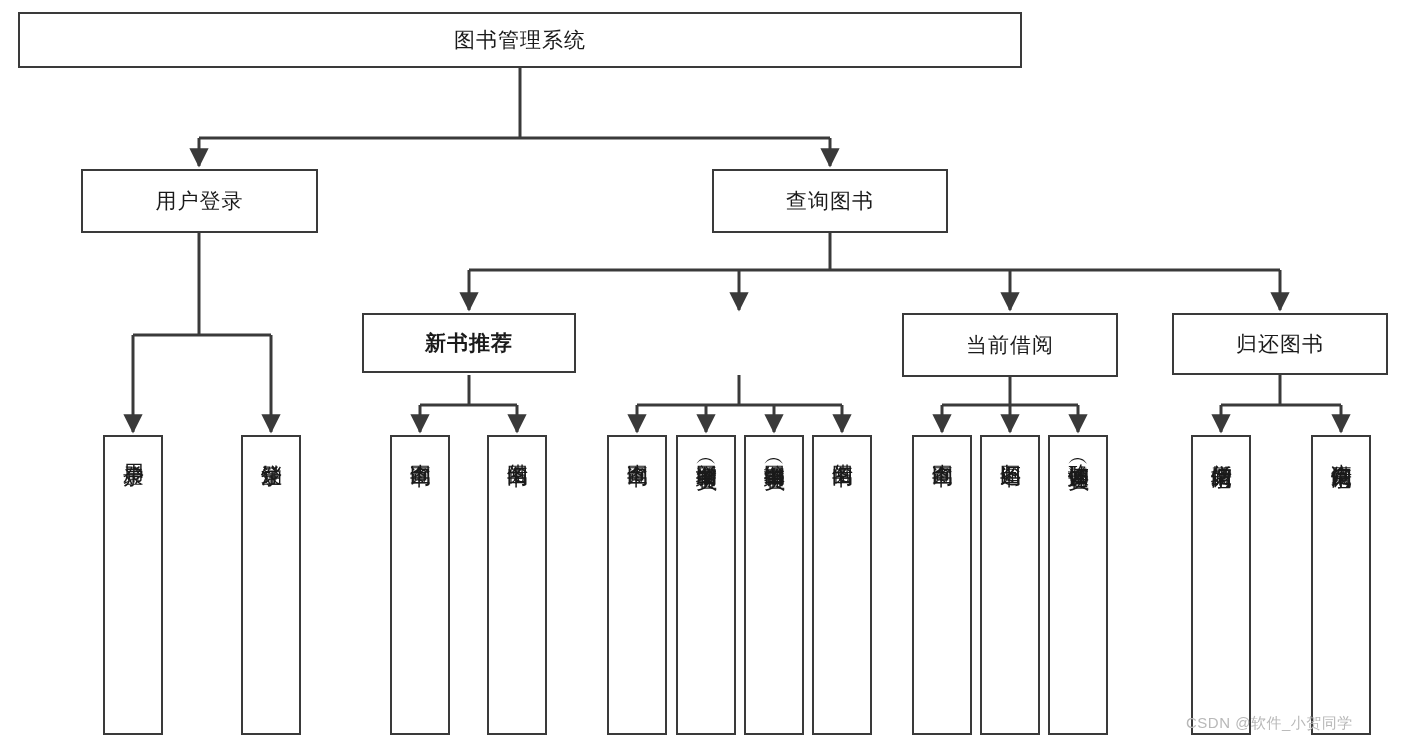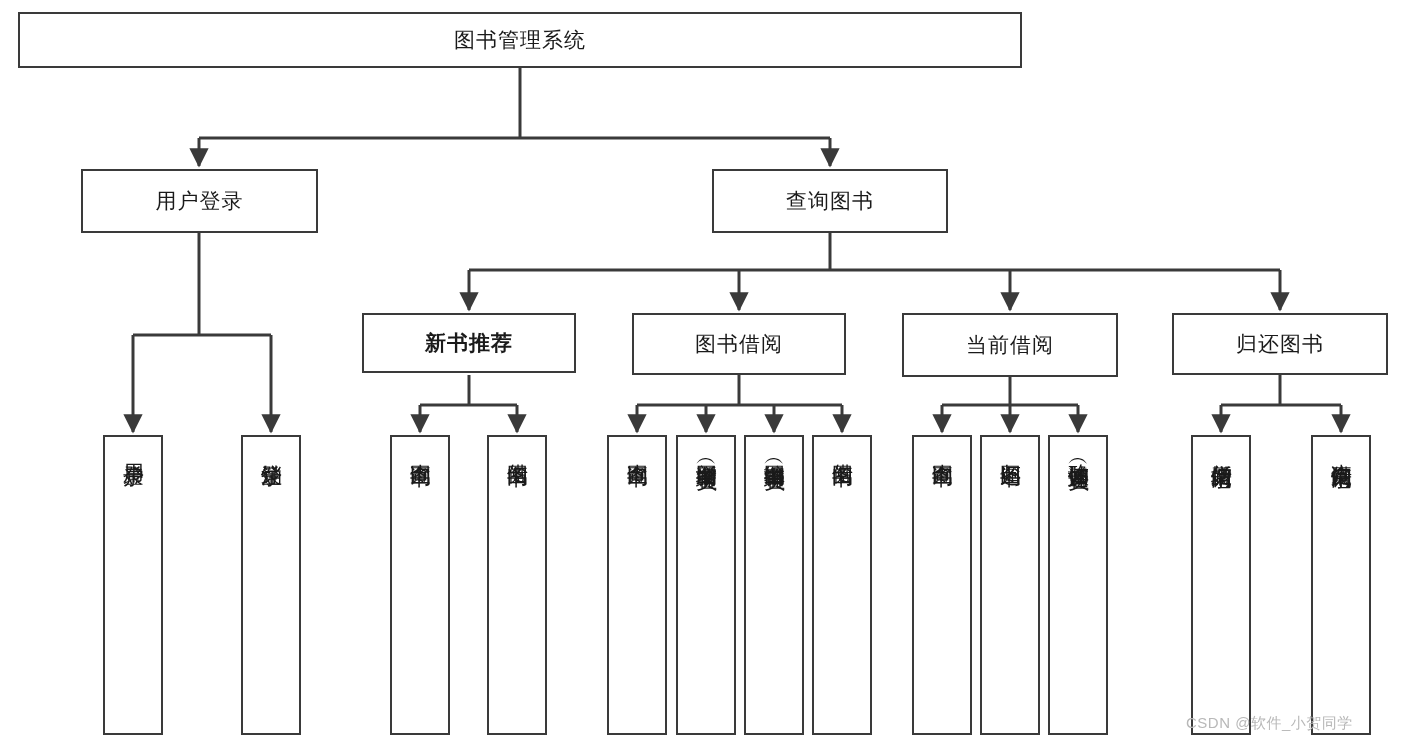--- a/index.html
+++ b/index.html
@@ -86,23 +86,20 @@
   <div class="node" style="left:81px;top:169px;width:237px;height:64px;">
     <span class="node-label">用户登录</span>
   </div>
   <div class="node" style="left:712px;top:169px;width:236px;height:64px;">
     <span class="node-label">查询图书</span>
   </div>
 
   <div class="node" style="left:362px;top:313px;width:214px;height:60px;font-weight:bold;">
     <span class="node-label">新书推荐</span>
   </div>
-  <div class="node" style="left:632px;top:313px;width:214px;height:62px;">
-    <span class="node-label">图书借阅</span>
-  </div>
   <div class="node" style="left:902px;top:313px;width:216px;height:64px;">
     <span class="node-label">当前借阅</span>
   </div>
   <div class="node" style="left:1172px;top:313px;width:216px;height:62px;">
     <span class="node-label">归还图书</span>
   </div>
 
   <div class="leaf" style="left:103px;top:435px;width:60px;height:300px;">
     <span class="leaf-label">用户登录</span>
   </div>

